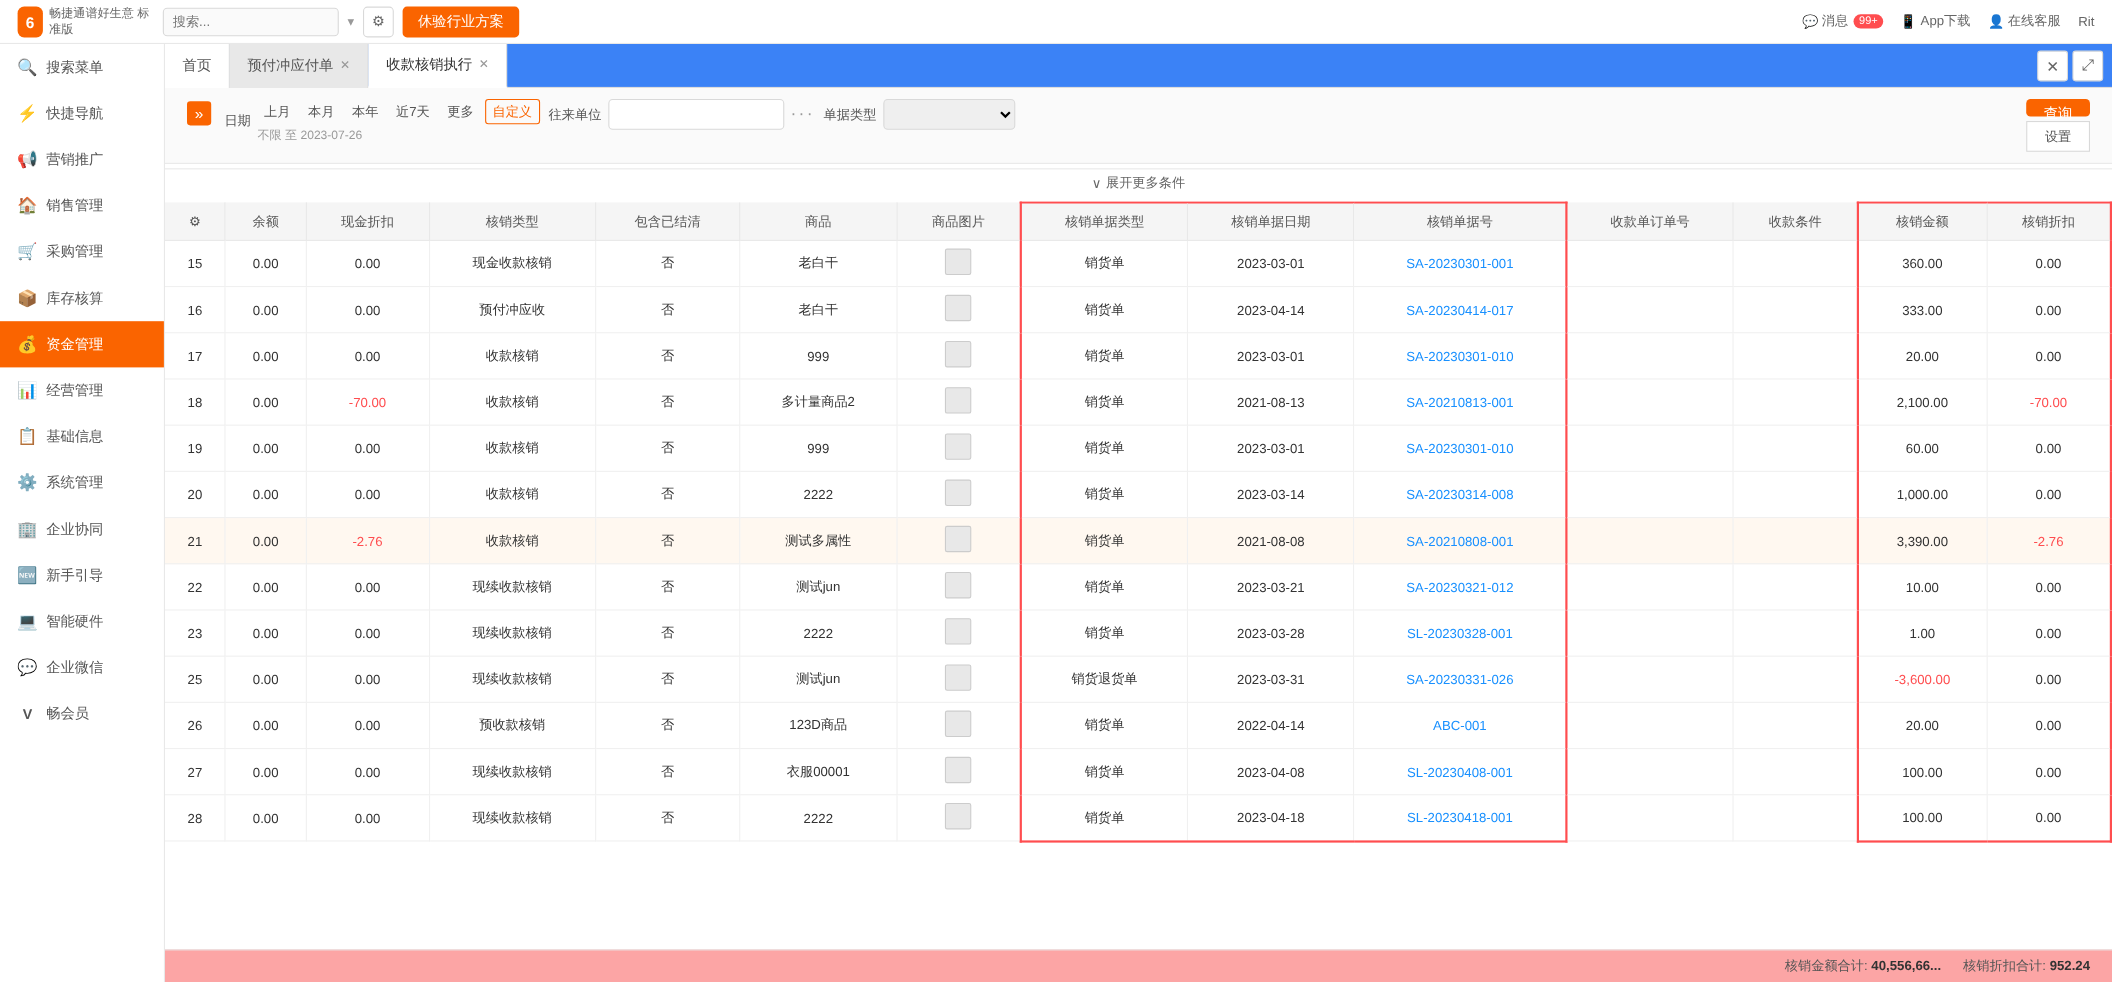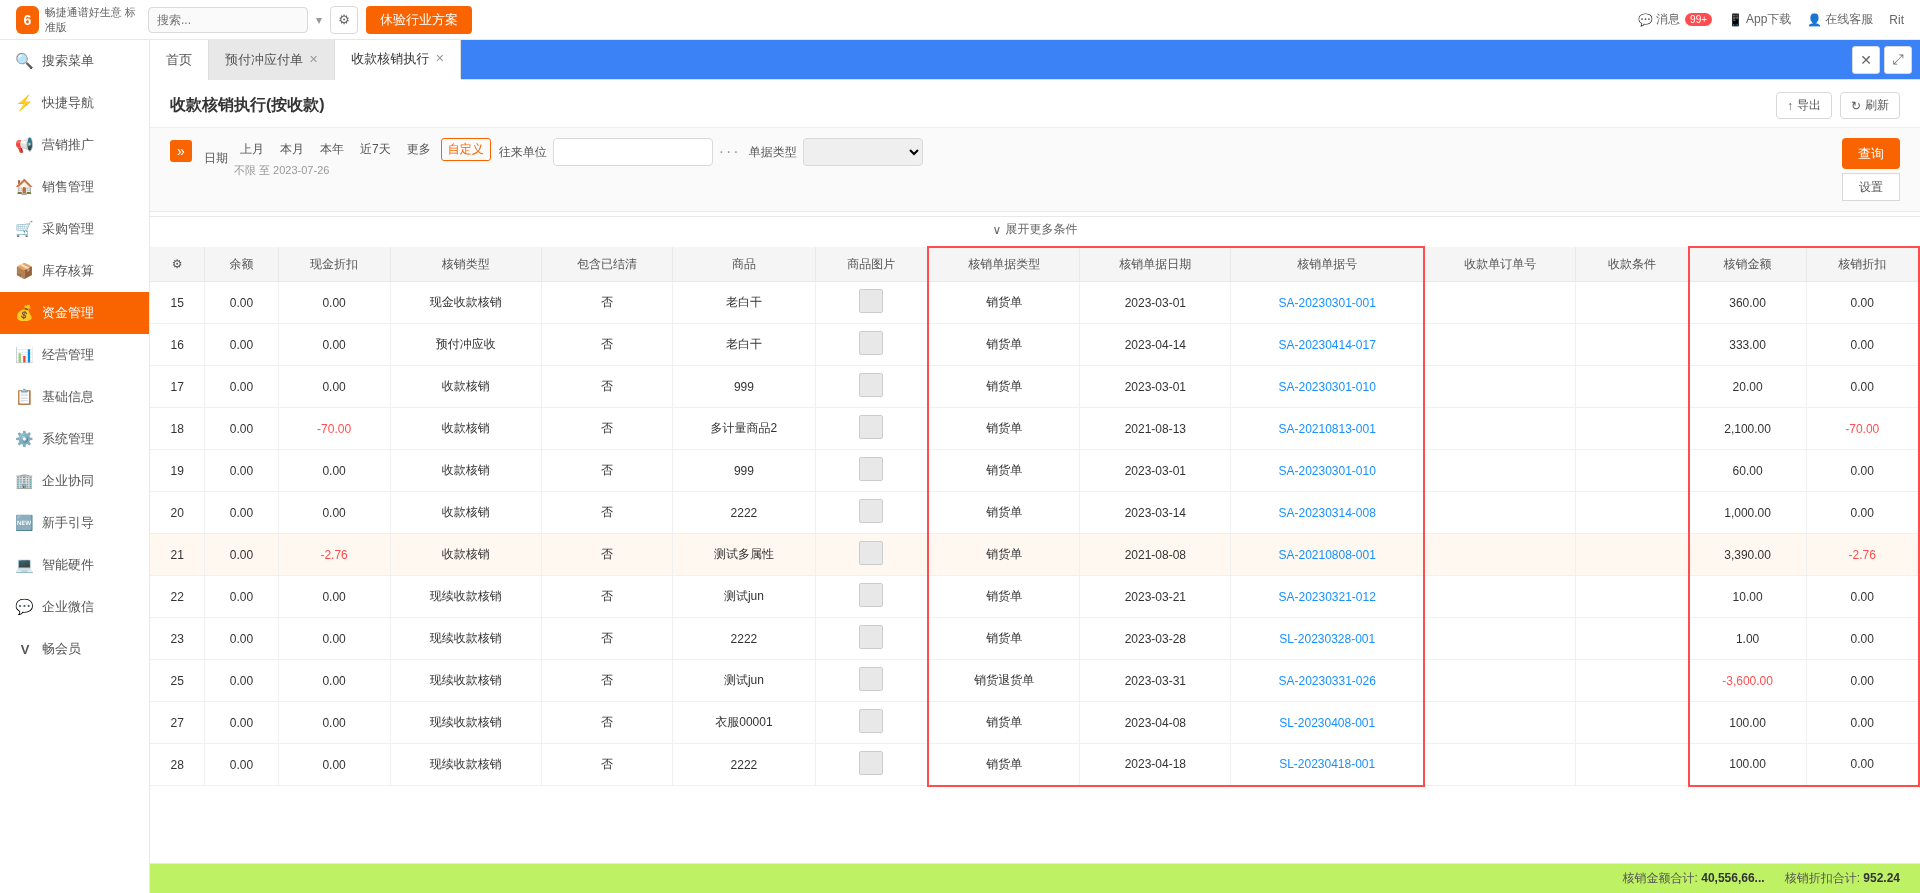--- a/index.html
+++ b/index.html
@@ -53,40 +53,40 @@
     .filter-item { display: flex; align-items: center; gap: 6px; }
     .filter-label { color: #555; font-size: 12px; white-space: nowrap; }
     .filter-date-group { display: flex; flex-direction: column; gap: 2px; }
     .filter-date-row { display: flex; align-items: center; gap: 4px; }
     .date-quick-btn { padding: 2px 6px; border: none; background: none; color: #555; cursor: pointer; font-size: 12px; }
     .date-quick-btn.custom { color: #fa6400; border: 1px solid #fa6400; border-radius: 3px; }
     .date-range-text { font-size: 11px; color: #999; }
     .filter-input { border: 1px solid #d9d9d9; border-radius: 4px; padding: 3px 8px; font-size: 12px; height: 28px; min-width: 140px; }
     .filter-dots { color: #999; font-size: 16px; letter-spacing: 2px; }
     .filter-select { border: 1px solid #d9d9d9; border-radius: 4px; padding: 3px 8px; font-size: 12px; height: 28px; min-width: 120px; }
-    .query-btn { background: #fa6400; color: #fff; border: none; border-radius: 4px; padding: 4px 16px; font-size: 13px; cursor: pointer; height: 31px; }
+    .query-btn { background: #fa6400; color: #fff; border: none; border-radius: 4px; padding: 4px 16px; font-size: 13px; cursor: pointer; height: 16px; }
     .setting-btn { background: #fff; color: #555; border: 1px solid #d9d9d9; border-radius: 0; padding: 4px 10px; font-size: 12px; cursor: pointer; height: 28px; }
     .filter-actions { display: flex; flex-direction: column; gap: 4px; }
     .more-conditions { display: flex; align-items: center; justify-content: center; padding: 4px 0; }
     .more-conditions-btn { display: flex; align-items: center; gap: 4px; color: #666; font-size: 12px; cursor: pointer; padding: 4px 12px; border-top: 1px solid #e8e8e8; width: 100%; justify-content: center; }
 
     
     .table-area { flex: 1; overflow: hidden; display: flex; flex-direction: column; }
 
     .table-wrapper { flex: 1; overflow: auto; position: relative; }
     table { width: 100%; border-collapse: collapse; font-size: 12px; }
     thead tr { background: #f5f5f5; }
     th { padding: 8px 10px; text-align: center; font-weight: 500; border-bottom: 1px solid #e8e8e8; border-right: 1px solid #e8e8e8; white-space: nowrap; color: #555; }
     td { padding: 7px 10px; text-align: center; border-bottom: 1px solid #f0f0f0; border-right: 1px solid #f0f0f0; white-space: nowrap; }
     tr.highlighted td { background: #fff8f0; }
     .link-text { color: #1890ff; cursor: pointer; text-decoration: none; }
     .negative { color: #ff4d4f; }
 
     
-    .table-footer { padding: 6px 20px; background: #bef264; border-top: 1px solid #e8e8e8; display: flex; align-items: center; justify-content: flex-end; gap: 20px; font-size: 12px; }
+    .table-footer { padding: 6px 20px; background: #fca5a5; border-top: 1px solid #e8e8e8; display: flex; align-items: center; justify-content: flex-end; gap: 20px; font-size: 12px; }
     .footer-total { color: #555; }
     .footer-total span { color: #333; font-weight: bold; }
 
     
     ::-webkit-scrollbar { width: 6px; height: 6px; }
     ::-webkit-scrollbar-track { background: #f0f0f0; }
     ::-webkit-scrollbar-thumb { background: #ccc; border-radius: 3px; }
   </style>
 </head>
 <body>
@@ -203,33 +203,20 @@
         <span class="tab-close">✕</span>
       </div>
       <div class="tab-bar-actions">
         <div class="tab-action-btn">✕</div>
         <div class="tab-action-btn">⤢</div>
       </div>
     </div>
 
     <div class="page-content">
 
-      <div class="page-header">
-        <div class="page-title">收款核销执行(按收款)</div>
-        <div class="page-header-actions">
-          <button class="header-action-btn">
-            <span>↑</span>
-            <span>导出</span>
-          </button>
-          <button class="header-action-btn">
-            <span>↻</span>
-            <span>刷新</span>
-          </button>
-        </div>
-      </div>
 
       <div class="filter-bar">
         <div class="filter-expand-btn">
           <span>»</span>
         </div>
         <div class="filter-group">
           <div class="filter-item">
             <span class="filter-label">日期</span>
             <div class="filter-date-group">
               <div class="filter-date-row">
@@ -444,20 +431,36 @@
     <td><span style="display:inline-block;width:24px;height:24px;background:#e8e8e8;border-radius:2px;border:1px solid #ccc;"></span></td>
     <td style="border-left:2px solid #ff4d4f;">销货退货单</td>
     <td style="">2023-03-31</td>
     <td style="border-right:2px solid #ff4d4f;"><a class="link-text">SA-20230331-026</a></td>
     <td></td>
     <td></td>
     <td style="border-left:2px solid #ff4d4f;" class="negative">-3,600.00</td>
     <td style="border-right:2px solid #ff4d4f;" class="">0.00</td>
   </tr>
                 <tr>
+    <td>26</td>
+    <td>0.00</td>
+    <td class="">0.00</td>
+    <td>预收款核销</td>
+    <td>否</td>
+    <td>123D商品</td>
+    <td><span style="display:inline-block;width:24px;height:24px;background:#e8e8e8;border-radius:2px;border:1px solid #ccc;"></span></td>
+    <td style="border-left:2px solid #ff4d4f;">销货单</td>
+    <td style="">2022-04-14</td>
+    <td style="border-right:2px solid #ff4d4f;"><a class="link-text">ABC-001</a></td>
+    <td></td>
+    <td></td>
+    <td style="border-left:2px solid #ff4d4f;" class="">20.00</td>
+    <td style="border-right:2px solid #ff4d4f;" class="">0.00</td>
+  </tr>
+                <tr>
     <td>27</td>
     <td>0.00</td>
     <td class="">0.00</td>
     <td>现续收款核销</td>
     <td>否</td>
     <td>衣服00001</td>
     <td><span style="display:inline-block;width:24px;height:24px;background:#e8e8e8;border-radius:2px;border:1px solid #ccc;"></span></td>
     <td style="border-left:2px solid #ff4d4f;">销货单</td>
     <td style="">2023-04-08</td>
     <td style="border-right:2px solid #ff4d4f;"><a class="link-text">SL-20230408-001</a></td>

